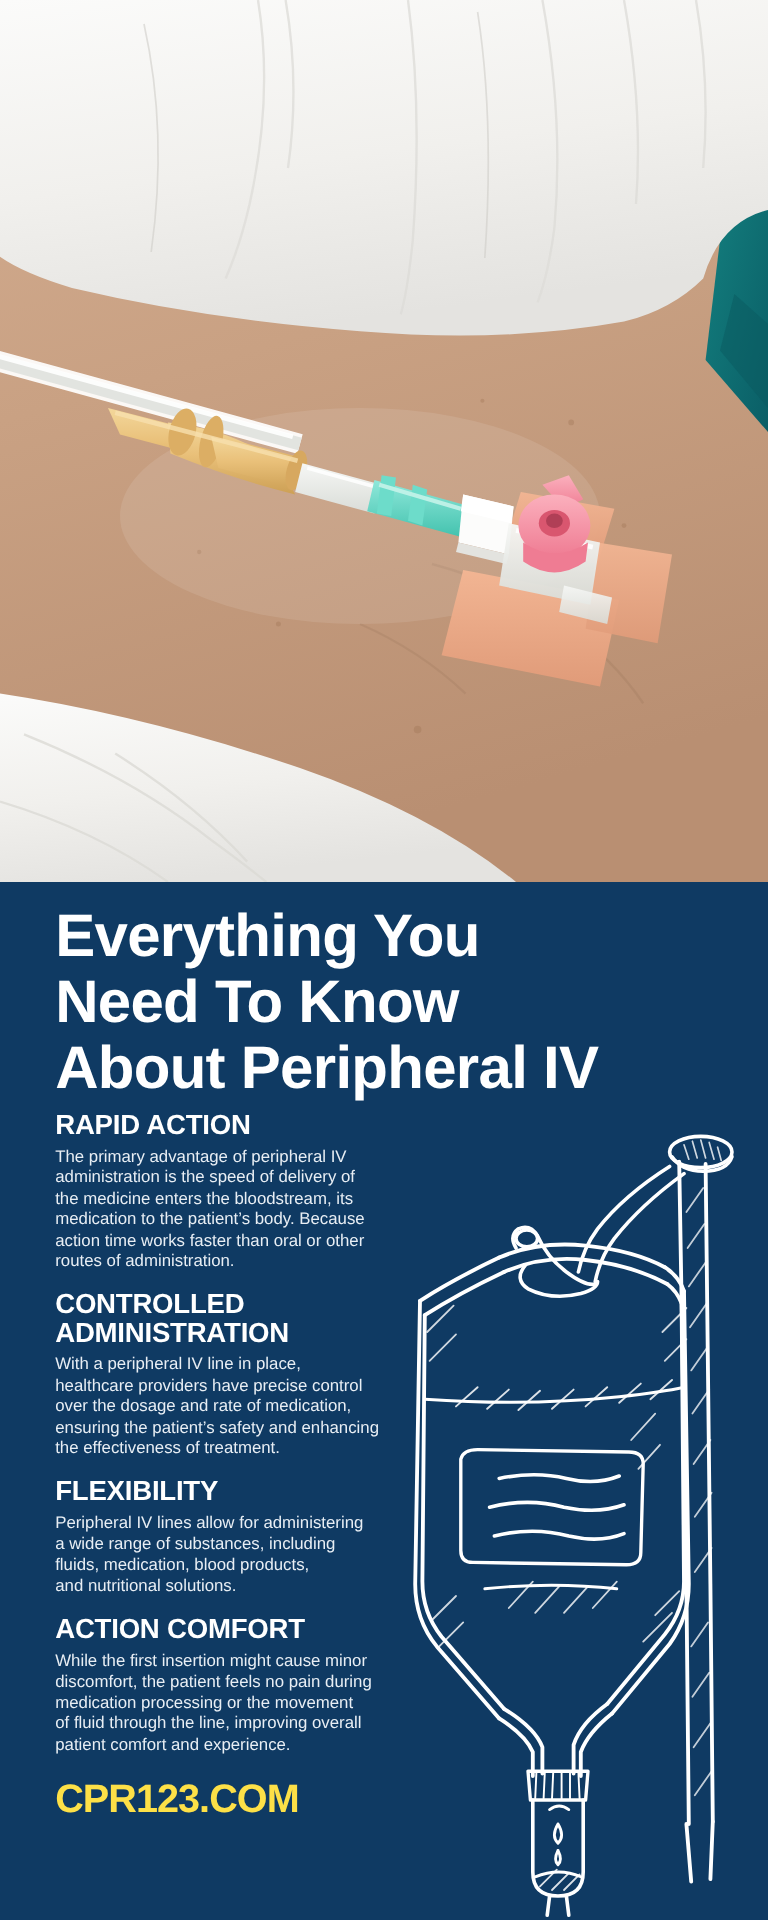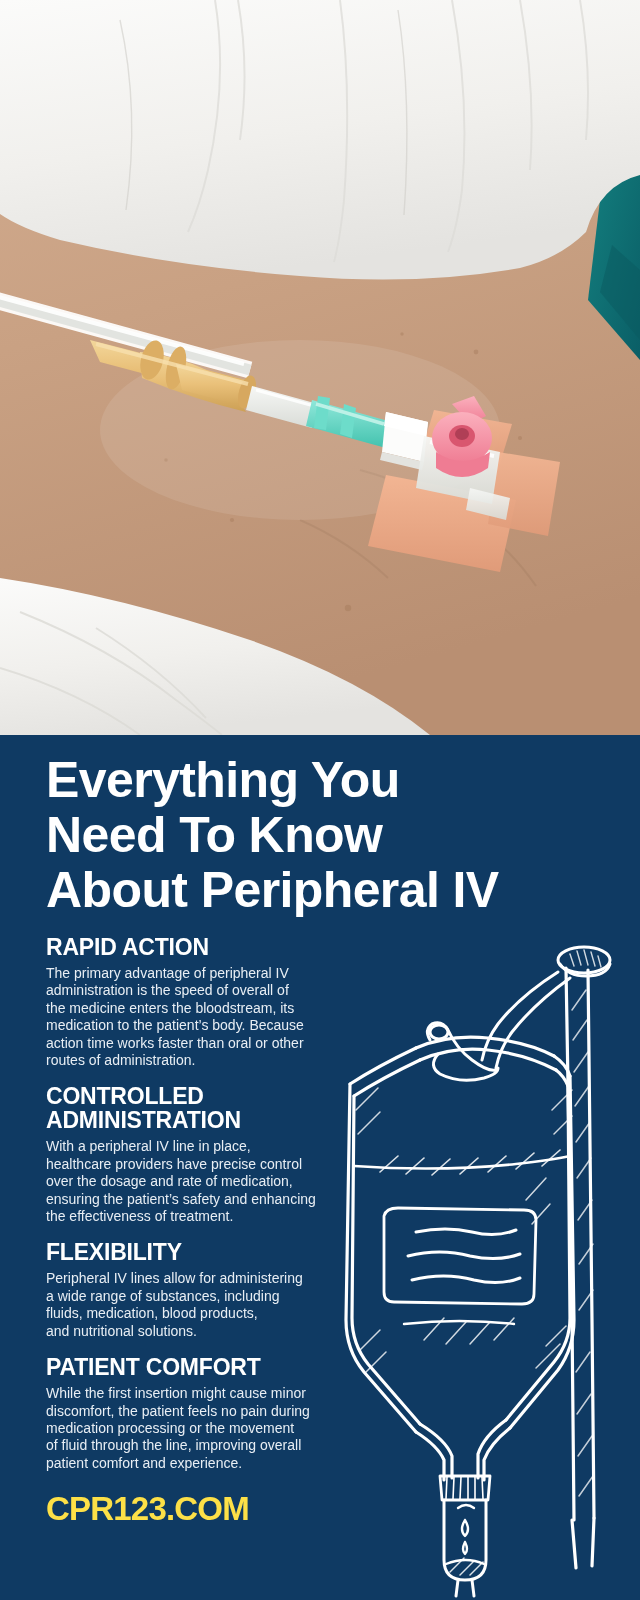--- a/index.html
+++ b/index.html
@@ -61,21 +61,21 @@
   .title {
     color: #ffffff;
     font-size: 50px;
     line-height: 55px;
     font-weight: bold;
     letter-spacing: -0.6px;
     white-space: nowrap;
     margin: 0;
   }
   .title .ln { display: block; }
-  .sections { margin-top: 17px; }
+  .sections { margin-top: 7px; }
   .section { margin-bottom: 15px; }
   .sec-head {
     color: #ffffff;
     font-size: 23px;
     line-height: 24px;
     font-weight: bold;
     letter-spacing: -0.2px;
     margin: 0 0 6px 0;
   }
   .sec-head .hl { display: block; }
@@ -395,21 +395,21 @@
       </h1>
 
       <div class="sections">
 
         <div class="section">
           <h2 class="sec-head">
             <span class="hl">RAPID ACTION</span>
           </h2>
           <p class="sec-body">
             <span class="bl">The primary advantage of peripheral IV</span>
-            <span class="bl">administration is the speed of overall of</span>
+            <span class="bl">administration is the speed of delivery of</span>
             <span class="bl">the medicine enters the bloodstream, its</span>
             <span class="bl">medication to the patient’s body. Because</span>
             <span class="bl">action time works faster than oral or other</span>
             <span class="bl">routes of administration.</span>
           </p>
         </div>
 
         <div class="section">
           <h2 class="sec-head">
             <span class="hl">CONTROLLED</span>
@@ -431,21 +431,21 @@
           <p class="sec-body">
             <span class="bl">Peripheral IV lines allow for administering</span>
             <span class="bl">a wide range of substances, including</span>
             <span class="bl">fluids, medication, blood products,</span>
             <span class="bl">and nutritional solutions.</span>
           </p>
         </div>
 
         <div class="section">
           <h2 class="sec-head">
-            <span class="hl">PATIENT COMFORT</span>
+            <span class="hl">ACTION COMFORT</span>
           </h2>
           <p class="sec-body">
             <span class="bl">While the first insertion might cause minor</span>
             <span class="bl">discomfort, the patient feels no pain during</span>
             <span class="bl">medication processing or the movement</span>
             <span class="bl">of fluid through the line, improving overall</span>
             <span class="bl">patient comfort and experience.</span>
           </p>
         </div>
 

